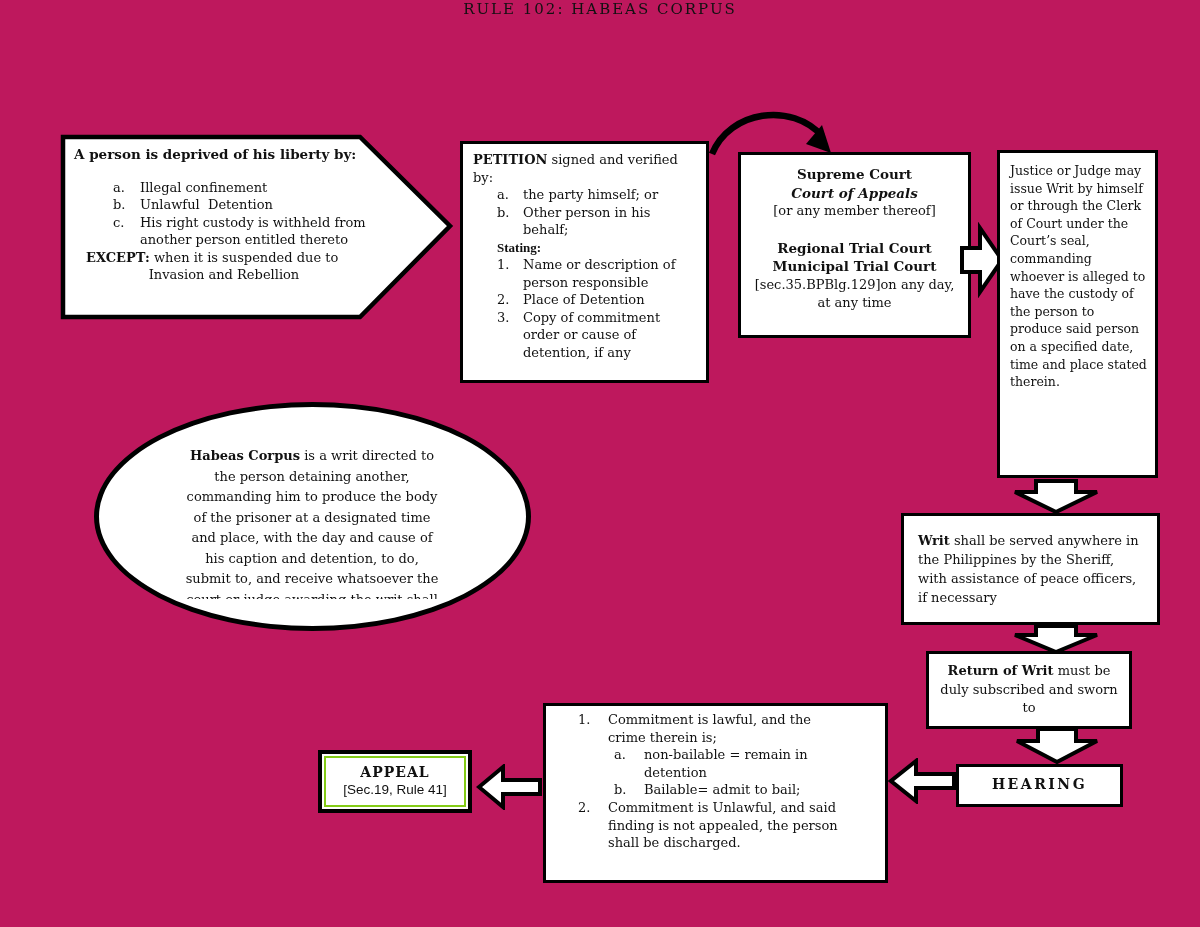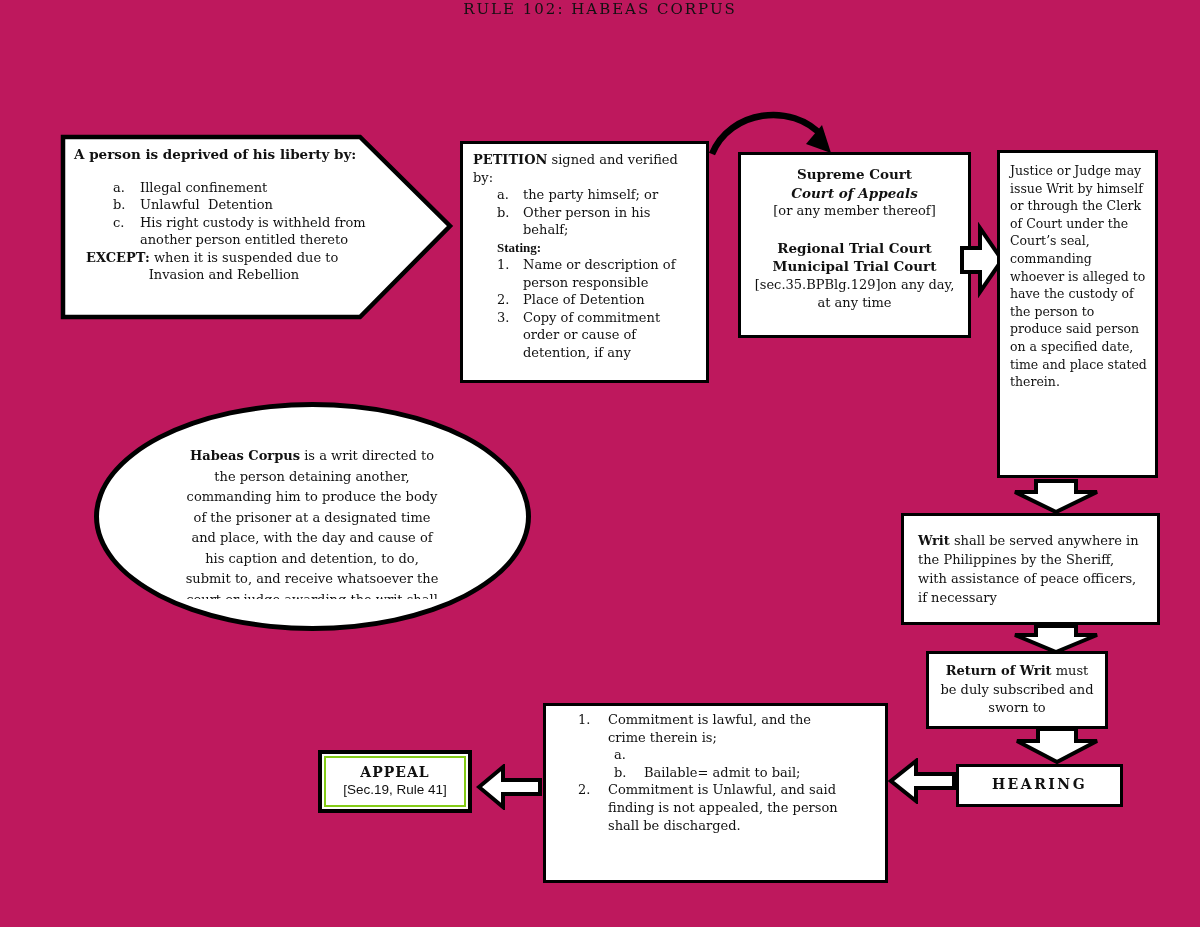--- a/index.html
+++ b/index.html
@@ -33,21 +33,21 @@
   .pet-list .mk{flex:0 0 26px;}
   
   .courts-box{left:738px;top:152px;width:233px;height:186px;padding:10px 8px 0 8px;line-height:18.5px;}
   .spacer{height:18px;}
   
   .justice-box{left:997px;top:150px;width:161px;height:328px;padding:9px 8px 0 10px;
     font-size:12.5px;line-height:17.6px;overflow:hidden;}
   
   .service-box{left:901px;top:513px;width:259px;height:112px;padding:15px 12px 0 14px;line-height:19px;}
   
-  .return-box{left:926px;top:651px;width:182px;height:78px;padding:8px 10px 0 10px;line-height:18.5px;}
+  .return-box{left:926px;top:651px;width:206px;height:78px;padding:8px 10px 0 10px;line-height:18.5px;}
   
   .hearing-box{left:956px;top:764px;width:167px;height:43px;font-weight:bold;
     font-size:14px;letter-spacing:2.5px;line-height:34px;}
   
   .judgment-box{left:543px;top:703px;width:345px;height:180px;padding:5px 10px 0 14px;line-height:17.6px;}
   .jm-title{text-align:center;font-weight:bold;letter-spacing:1px;font-size:13.5px;}
   .jm-list{margin-left:18px;}
   .jm-list .mk{flex:0 0 30px;}
   .jm-sub{margin-left:6px;}
   .jm-sub .mk{flex:0 0 30px;}
@@ -172,20 +172,21 @@
     <polygon points="66,16 28,16 28,3 3,23 28,43 28,30 66,30" fill="#fff" stroke="#000" stroke-width="4"></polygon>
   </svg>
 
   <div class="box judgment-box">
     <div class="mrow jm-list">
       <span class="mk">1.</span>
       <span style="width:235px;">
         <span>Commitment is lawful, and the crime therein is;</span>
         <span class="mrow jm-sub" style="display:flex;">
           <span class="mk">a.</span>
+          <span style="width:170px;">non-bailable = remain in detention</span>
         </span>
         <span class="mrow jm-sub" style="display:flex;">
           <span class="mk">b.</span>
           <span>Bailable= admit to bail;</span>
         </span>
       </span>
     </div>
     <div class="mrow jm-list">
       <span class="mk">2.</span>
       <span style="width:250px;">Commitment is Unlawful, and said finding is not appealed, the person shall be discharged.</span>

